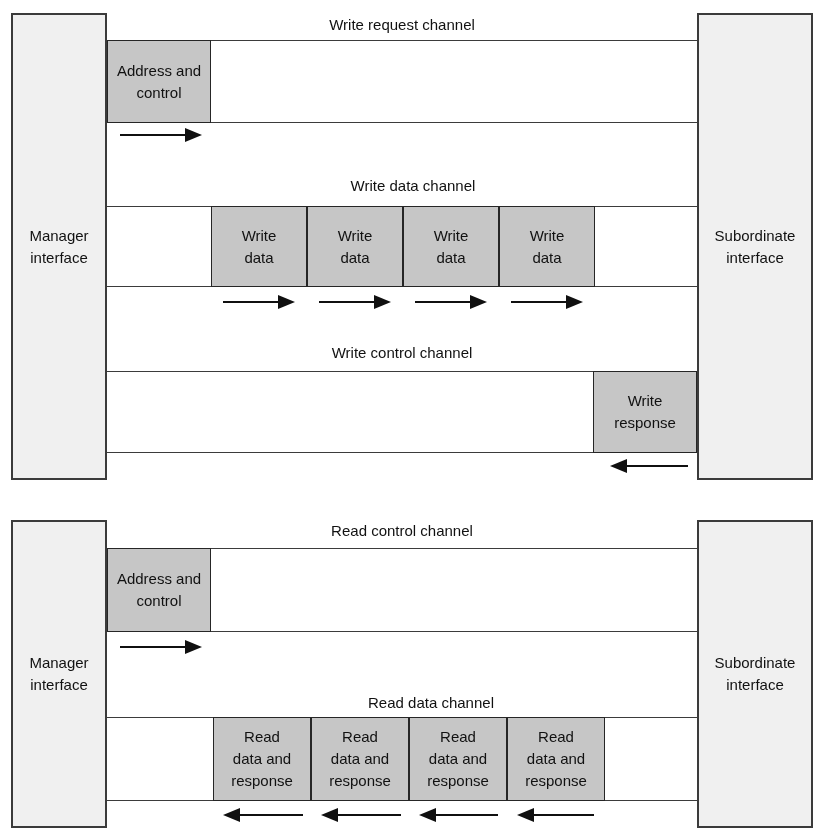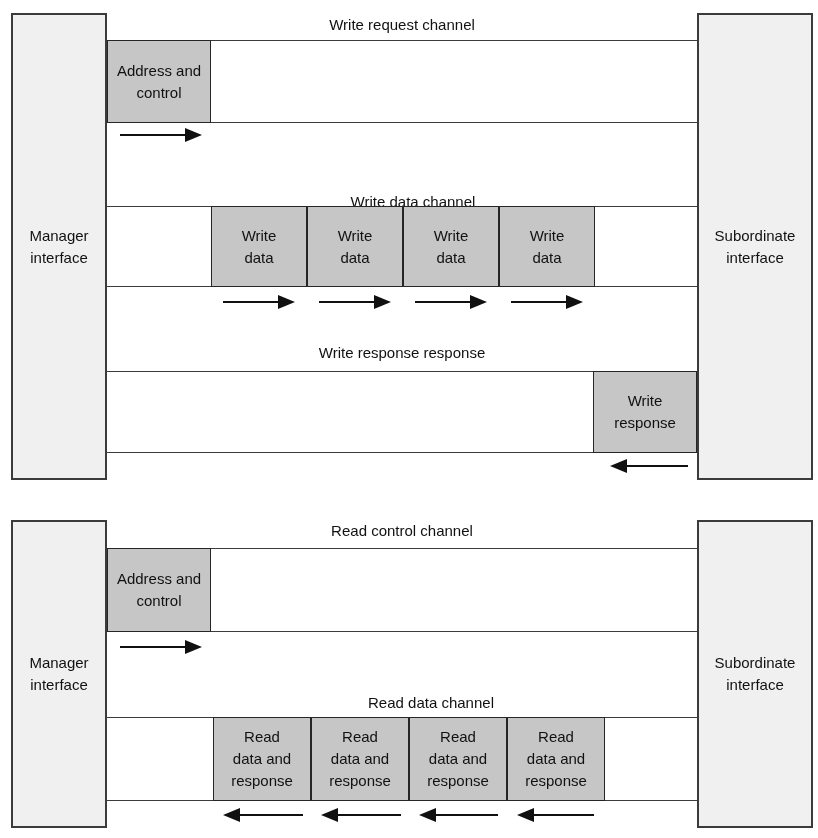--- a/index.html
+++ b/index.html
@@ -55,21 +55,21 @@
     <div class="abs band" style="left:107px;top:40px;width:590px;height:83px;"></div>
     <div class="abs pbox" style="left:107px;top:40px;width:104px;height:83px;">
       <span class="ln">Address and</span>
       <span class="ln">control</span>
     </div>
     <div class="abs arrow" style="left:120px;top:128px;width:82px;">
       <div class="shaft"></div>
       <div class="head-r"></div>
     </div>
 
-    <div class="abs chan-label" style="left:107px;top:193px;width:612px;">Write data channel</div>
+    <div class="abs chan-label" style="left:107px;top:177px;width:612px;">Write data channel</div>
     <div class="abs band" style="left:107px;top:206px;width:590px;height:81px;"></div>
 
     <div class="abs pbox" style="left:211px;top:206px;width:96px;height:81px;">
       <span class="ln">Write</span>
       <span class="ln">data</span>
     </div>
     <div class="abs pbox" style="left:307px;top:206px;width:96px;height:81px;">
       <span class="ln">Write</span>
       <span class="ln">data</span>
     </div>
@@ -92,21 +92,21 @@
     </div>
     <div class="abs arrow" style="left:415px;top:295px;width:72px;">
       <div class="shaft"></div>
         <div class="head-r"></div>
     </div>
     <div class="abs arrow" style="left:511px;top:295px;width:72px;">
       <div class="shaft"></div>
         <div class="head-r"></div>
     </div>
 
-    <div class="abs chan-label" style="left:107px;top:344px;width:590px;">Write response response</div>
+    <div class="abs chan-label" style="left:107px;top:344px;width:590px;">Write control channel</div>
     <div class="abs band" style="left:107px;top:371px;width:590px;height:82px;"></div>
     <div class="abs pbox" style="left:593px;top:371px;width:104px;height:82px;">
       <span class="ln">Write</span>
       <span class="ln">response</span>
     </div>
     <div class="abs arrow" style="left:610px;top:459px;width:78px;">
       <div class="head-l"></div>
         <div class="shaft"></div>
     </div>
 

